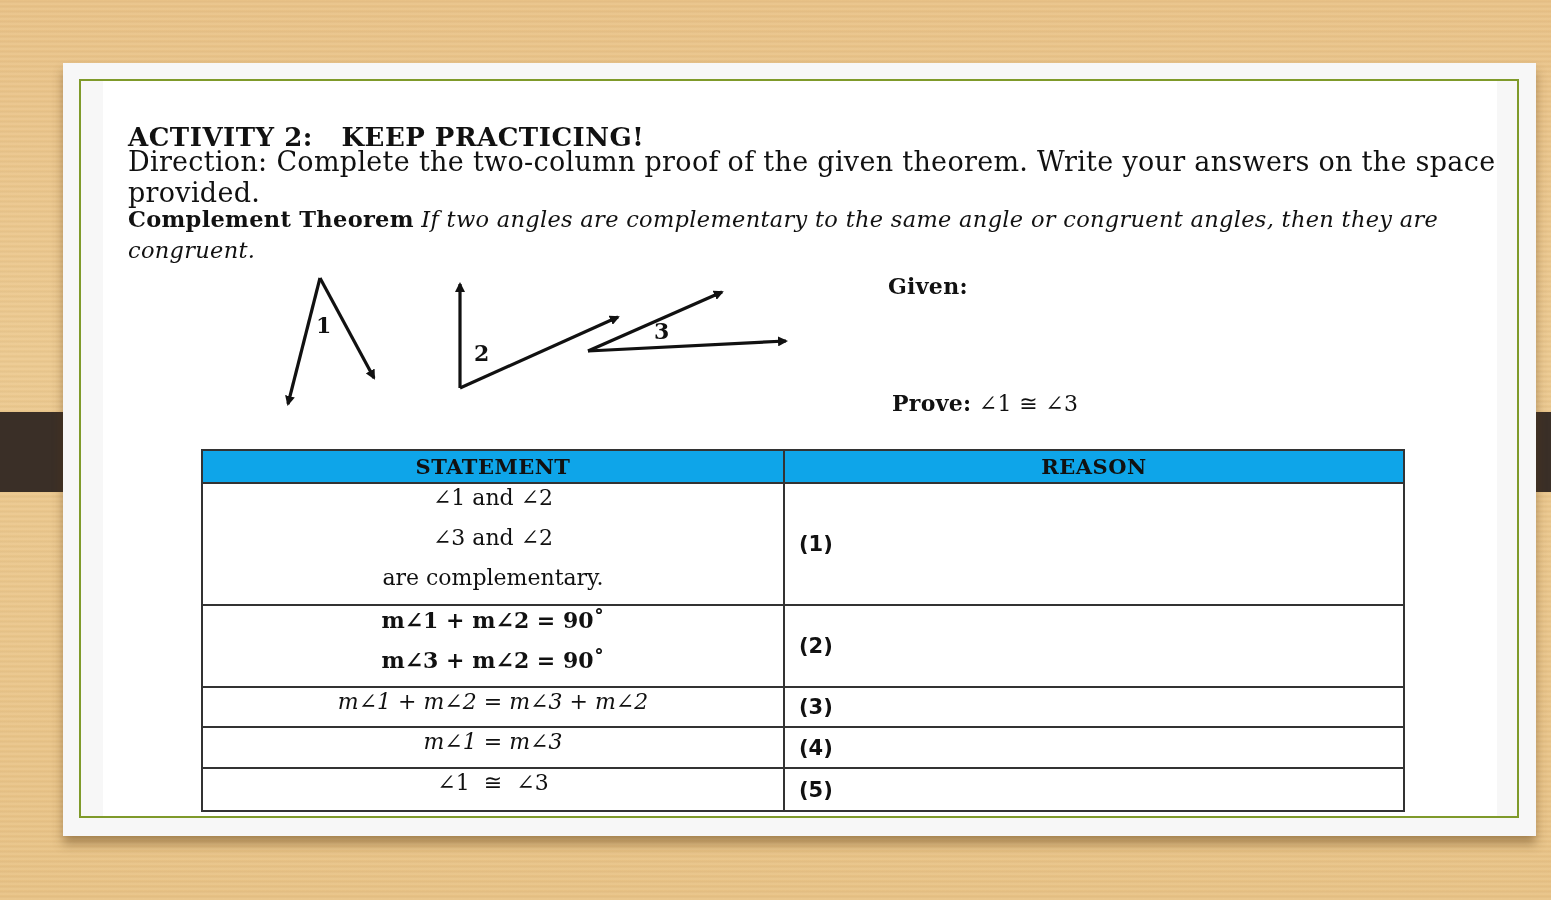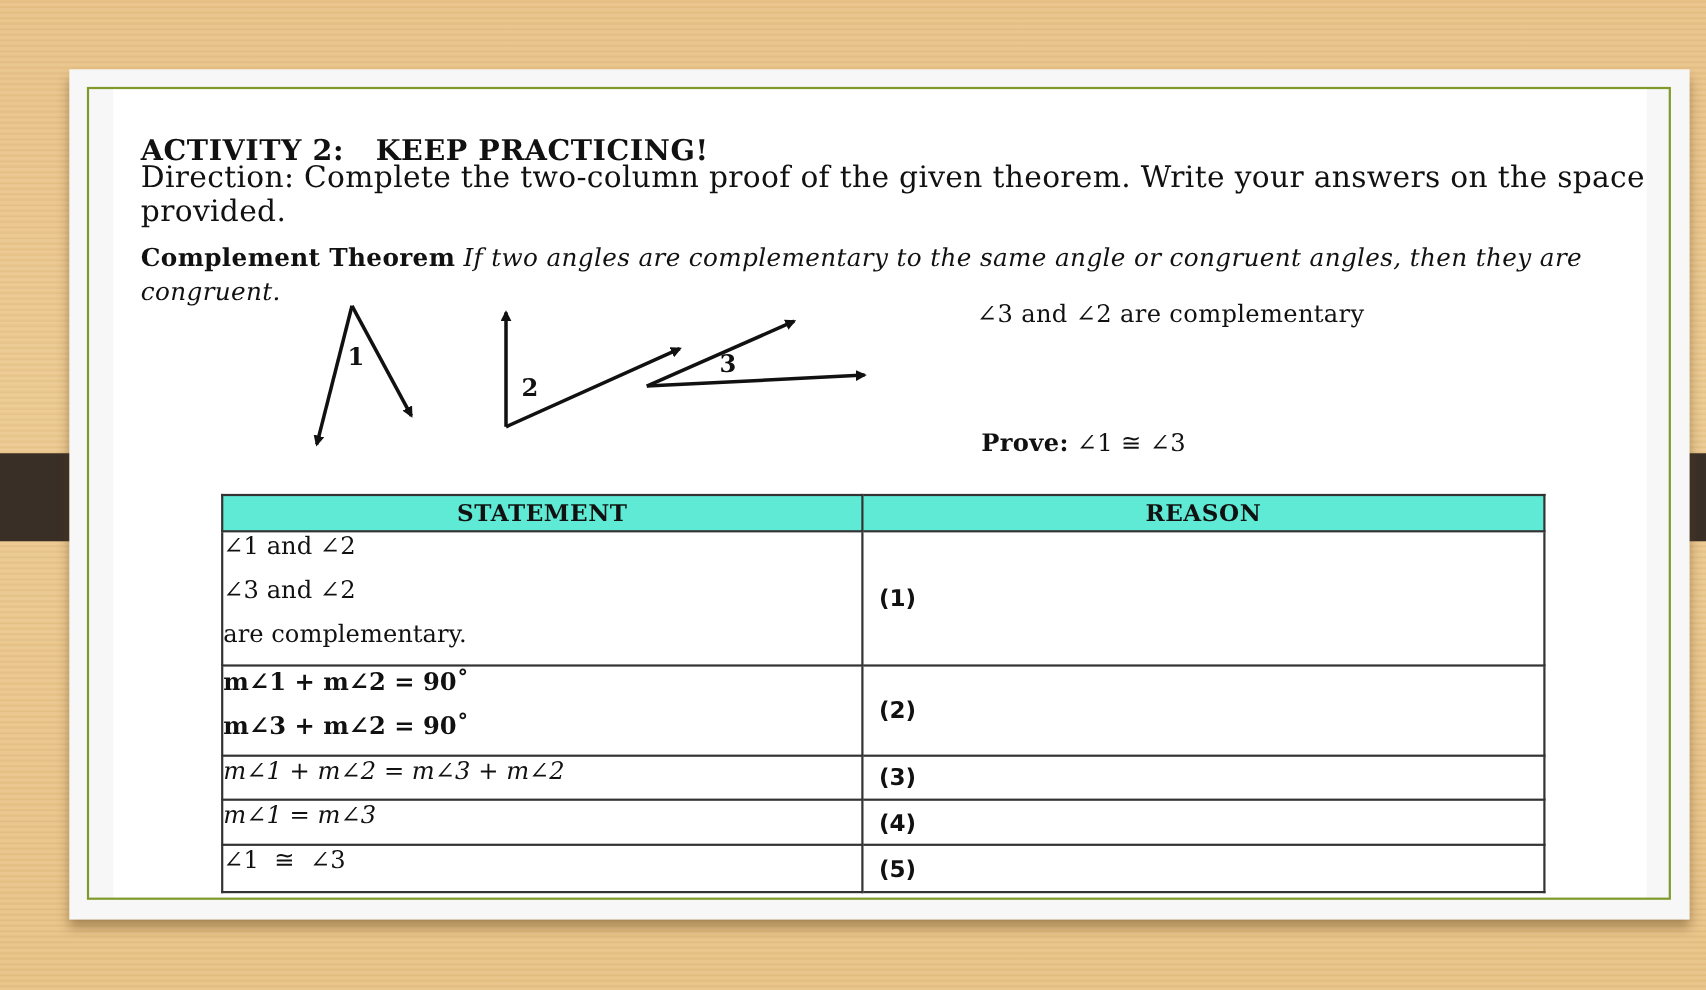--- a/index.html
+++ b/index.html
@@ -32,21 +32,21 @@
 
   .title {
     position:absolute; left:128px; top:94px; font-size:26px; font-weight:bold;
     letter-spacing:0.5px; white-space:pre;margin-top:28px;
   }
   .direction {
     position:absolute; left:128px; top:146px; width:1380px; font-size:27px; line-height:31px;
     letter-spacing:0.3px;
   }
   .theorem {
-    position:absolute; left:128px; top:220px; width:1380px; font-size:22.5px; line-height:31px;
+    position:absolute; left:128px; top:204px; width:1380px; font-size:22.5px; line-height:31px;
     letter-spacing:0.3px;
   }
   .theorem .name { font-weight:bold; font-style:normal; }
   .theorem .stmt { font-style:italic; }
 
   .figure { position:absolute; left:270px; top:270px; width:540px; height:150px; }
   .fig-label {
     position:absolute; font-weight:bold; font-size:22px;
   }
 
@@ -60,23 +60,23 @@
   .prove .head { font-weight:bold;margin-top:44px; }
 
   table.proof {
     position:absolute; left:201px; top:449px; width:1204px;
     border-collapse:collapse; font-size:22px;
   }
   table.proof th, table.proof td {
     border:2px solid #333; padding:0;
   }
   table.proof th {
-    background:#5eead4; height:31px; font-weight:bold; font-size:21px; letter-spacing:0.5px;
+    background:#0ea5e9; height:31px; font-weight:bold; font-size:21px; letter-spacing:0.5px;
   }
-  table.proof td.stmt { width:580px; text-align:left; vertical-align:top; }
+  table.proof td.stmt { width:580px; text-align:center; vertical-align:top; }
   table.proof td.reason {
     text-align:left; padding-left:14px; font-family:"DejaVu Sans","Liberation Sans",sans-serif;
     font-weight:bold; font-size:21px;
   }
   .line { display:block; height:40px; line-height:28px; }
   .line.i { font-style:italic; }
   .r1 td { height:117px; }
   .r2 td { height:78px;font-weight:bold; }
   .r3 td { height:38px;margin-left:12px; }
   .r4 td { height:39px; }
@@ -118,21 +118,21 @@
 
     <line x1="318" y1="81" x2="452" y2="22" stroke="#111" stroke-width="3.2" marker-end="url(#ah)"></line>
     <line x1="318" y1="81" x2="516" y2="71" stroke="#111" stroke-width="3.2" marker-end="url(#ah)"></line>
   </svg>
   <span class="fig-label" style="left:46px;top:42px;">1</span>
   <span class="fig-label" style="left:204px;top:70px;">2</span>
   <span class="fig-label" style="left:384px;top:48px;">3</span>
 </div>
 
 <div class="given">
-  <div>∠3 and ∠2 are complementary</div>
+  <div class="head">Given:</div>
 </div>
 
 <div class="prove">
   <span class="head">Prove:</span>
   <span>∠1 ≅ ∠3</span>
 </div>
 
 <table class="proof">
   <thead>
     <tr>

